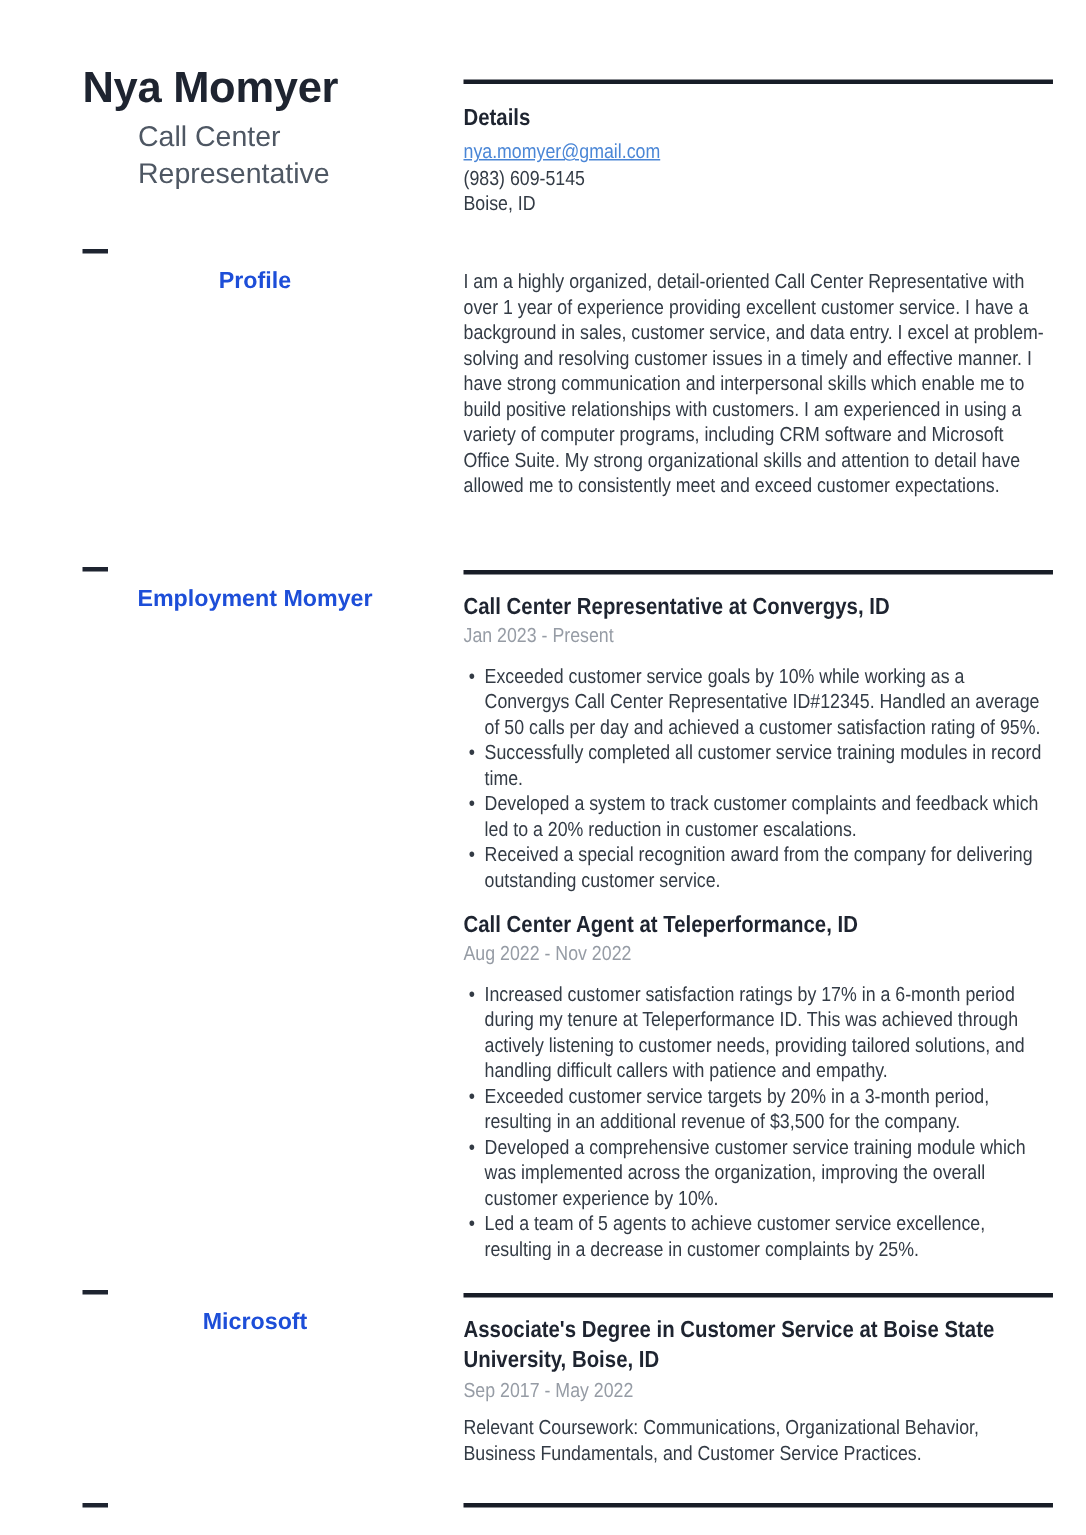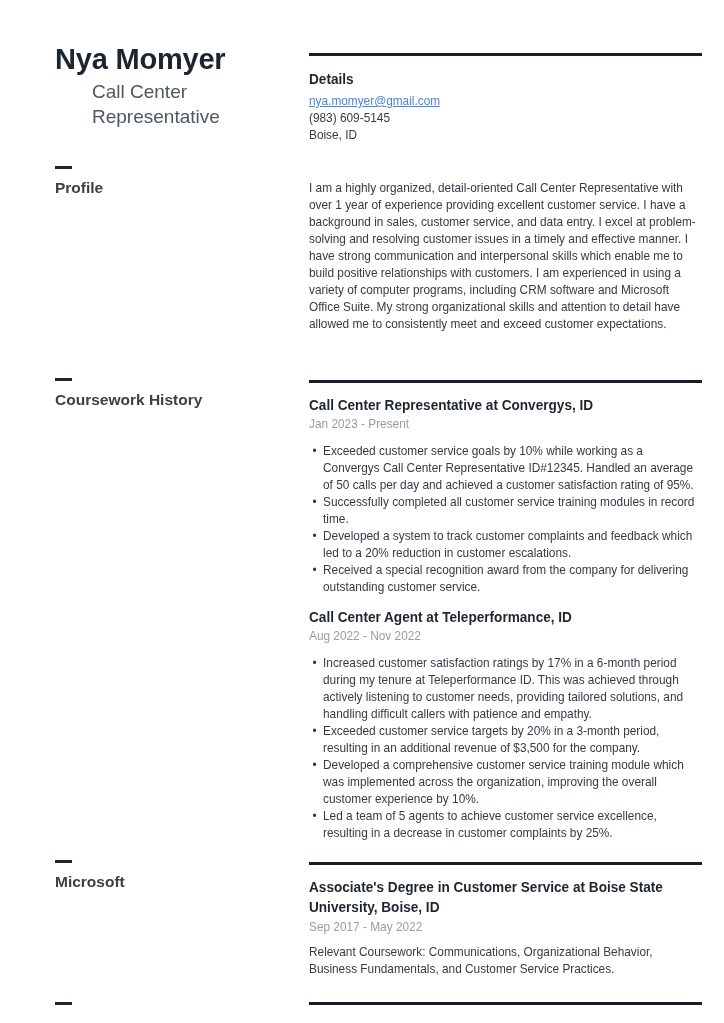--- a/index.html
+++ b/index.html
@@ -49,21 +49,22 @@
   .rule-section { margin-top: 4px; }
   .rule-bottom { margin-top: 2px; }
   .dash { width: 17px; height: 2.5px; background: #1e2430; margin-top: 2px; }
   .dash-profile { margin-top: 0; }
   
   .side-heading {
     margin: 9px 0 0;
     font-size: 15.5px;
     line-height: 19px;
     font-weight: 700;
-    color: #404040;
+    color: #1d4ed8;
+    text-align: center;
   }
   .details-heading {
     margin: 13px 0 0;
     font-size: 15.5px;
     line-height: 19px;
     font-weight: 700;
     color: #1e2430;
   }
   
   .body-text {
@@ -145,21 +146,21 @@
     <div class="col-right">
       <div class="condense">
         <p class="body-text profile-p">I am a highly organized, detail-oriented Call Center Representative with over 1 year of experience providing excellent customer service. I have a background in sales, customer service, and data entry. I excel at problem-solving and resolving customer issues in a timely and effective manner. I have strong communication and interpersonal skills which enable me to build positive relationships with customers. I am experienced in using a variety of computer programs, including CRM software and Microsoft Office Suite. My strong organizational skills and attention to detail have allowed me to consistently meet and exceed customer expectations.</p>
       </div>
     </div>
   </section>
 
   <section class="row" style="top:376px">
     <div class="col-left">
       <div class="dash"></div>
-      <h2 class="side-heading">Coursework History</h2>
+      <h2 class="side-heading">Employment Momyer</h2>
     </div>
     <div class="col-right">
       <div class="condense">
         <div class="rule rule-section"></div>
 
         <div class="entry">
           <h3 class="entry-title">Call Center Representative at Convergys, ID</h3>
           <div class="dates">Jan 2023 - Present</div>
           <ul class="bullets">
             <li>Exceeded customer service goals by 10% while working as a Convergys Call Center Representative ID#12345. Handled an average of 50 calls per day and achieved a customer satisfaction rating of 95%.</li>

